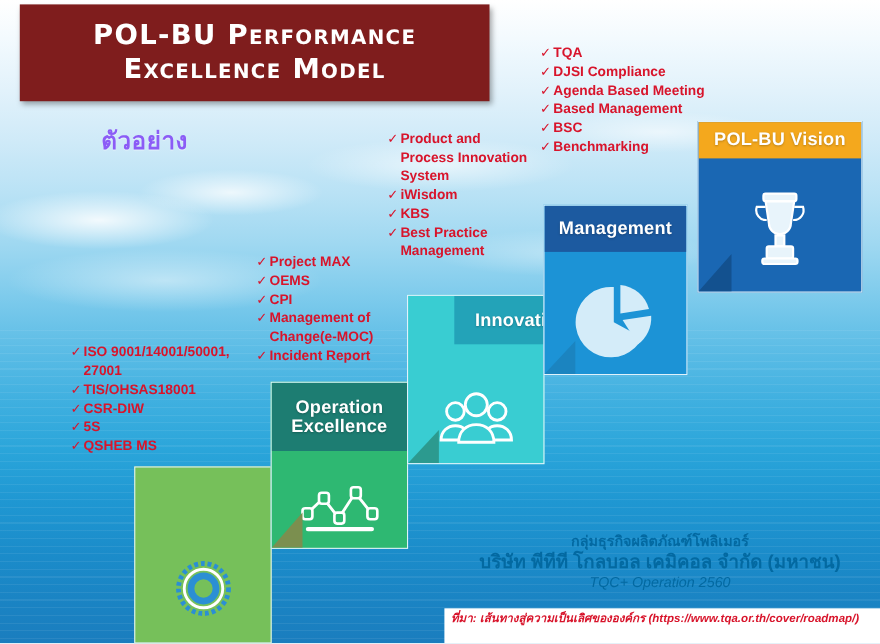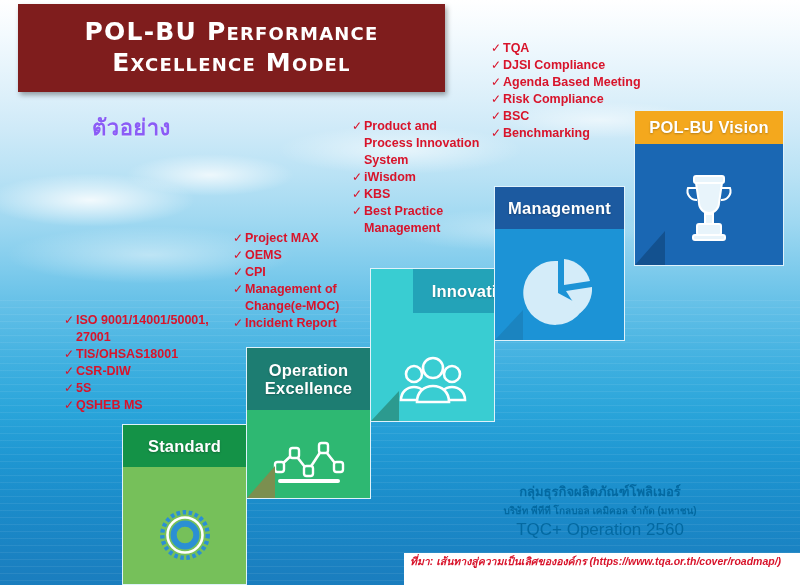--- a/index.html
+++ b/index.html
@@ -257,22 +257,22 @@
   
   .footer-block {
     position: absolute;
     left: 400px; top: 482px;
     width: 400px;
     text-align: center;
     color: #0369a1;
     font-weight: bold;
   }
   .footer-block .l1 { font-size: 13px; line-height: 19px; }
-  .footer-block .l2 { font-size: 10px; line-height: 19px; }
-  .footer-block .l3 { font-size: 17px; line-height: 19px; font-weight: normal; }
+  .footer-block .l2 { font-size: 17px; line-height: 19px; }
+  .footer-block .l3 { font-size: 13px; line-height: 19px; font-weight: normal; font-style: italic; }
 
   .source-bar {
     position: absolute;
     left: 404px; top: 553px;
     width: 396px; height: 32px;
     background: #ffffff;
     display: flex;
     align-items: flex-start;
   }
   .source-bar span {
@@ -375,34 +375,33 @@
       <div class="row">
         <span class="tick">✓</span>
         <span class="txt">DJSI Compliance</span>
       </div>
       <div class="row">
         <span class="tick">✓</span>
         <span class="txt">Agenda Based Meeting</span>
       </div>
       <div class="row">
         <span class="tick">✓</span>
-        <span class="txt">Risk Compliance</span>
+        <span class="txt">Based Management</span>
       </div>
       <div class="row">
         <span class="tick">✓</span>
         <span class="txt">BSC</span>
       </div>
       <div class="row">
         <span class="tick">✓</span>
         <span class="txt">Benchmarking</span>
       </div>
     </div>
 
   <div class="step" id="step-standard">
-    <div class="head">Standard</div>
     <div class="icon-wrap">
       <svg width="56" height="56" viewBox="0 0 64 64" aria-hidden="true">
         <g fill="none" stroke="#ffffff" stroke-width="3">
           <circle cx="32" cy="32" r="26" stroke="#2b8fd4" stroke-width="5" stroke-dasharray="4 3"></circle>
           <circle cx="32" cy="32" r="20" stroke="#ffffff" stroke-width="3"></circle>
           <circle cx="32" cy="32" r="13" stroke="#2b8fd4" stroke-width="7"></circle>
         </g>
         <circle cx="32" cy="32" r="7" fill="#76c05a"></circle>
       </svg>
     </div>

